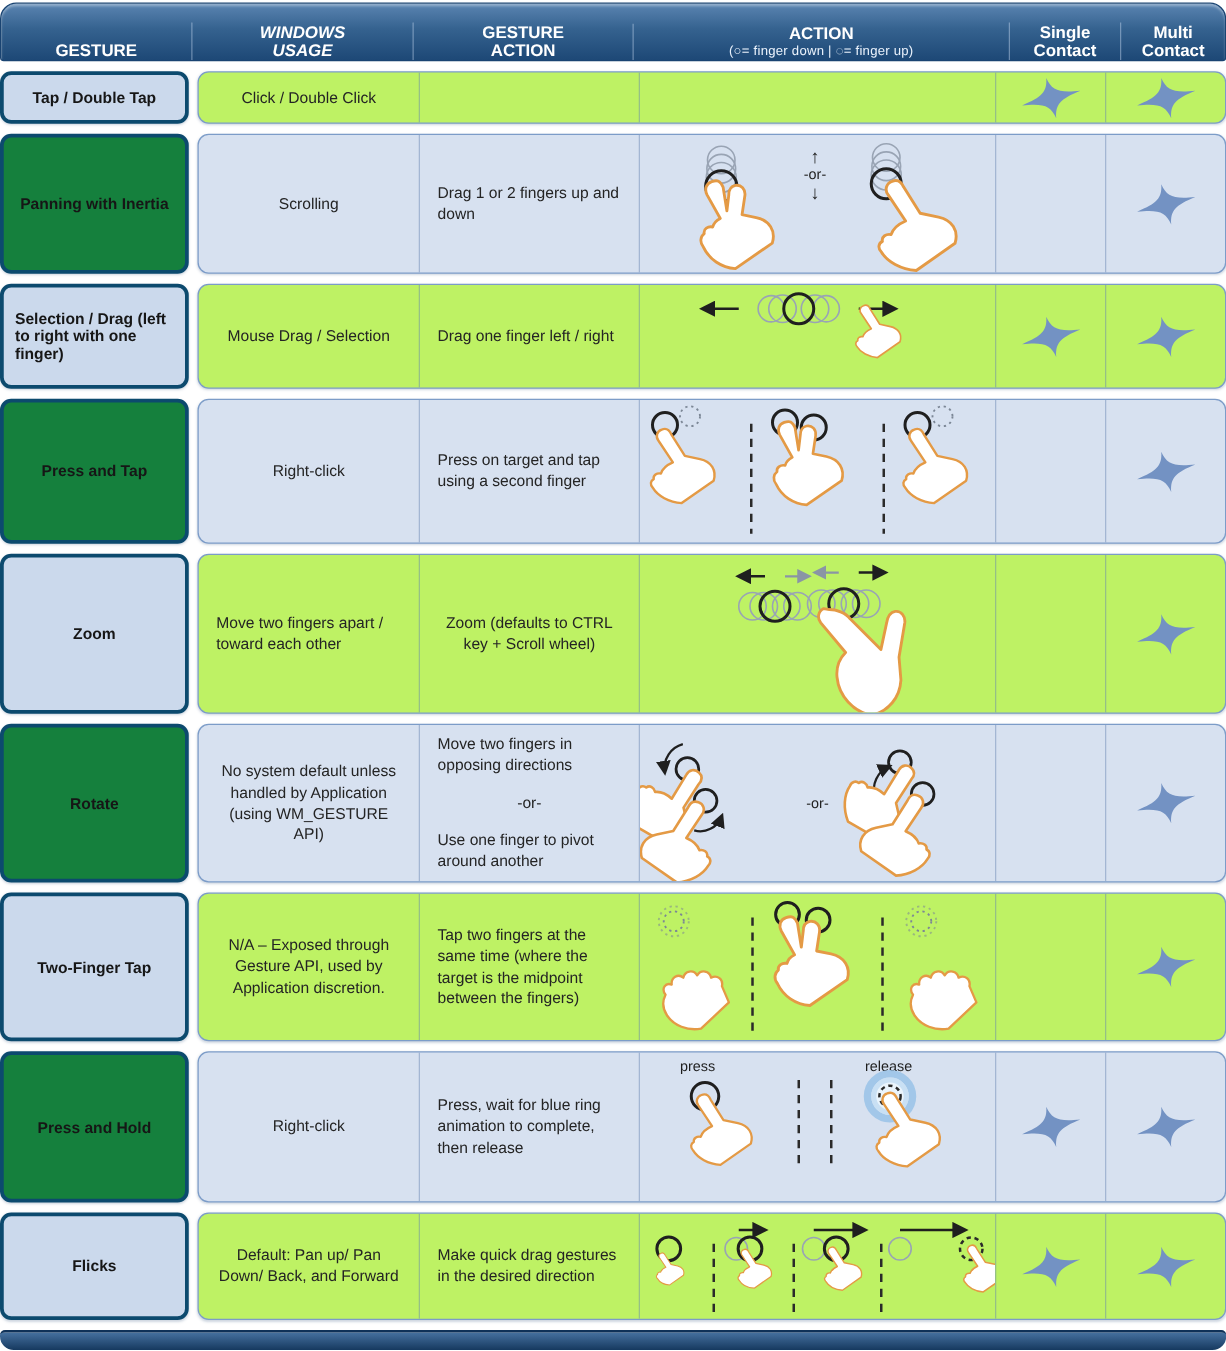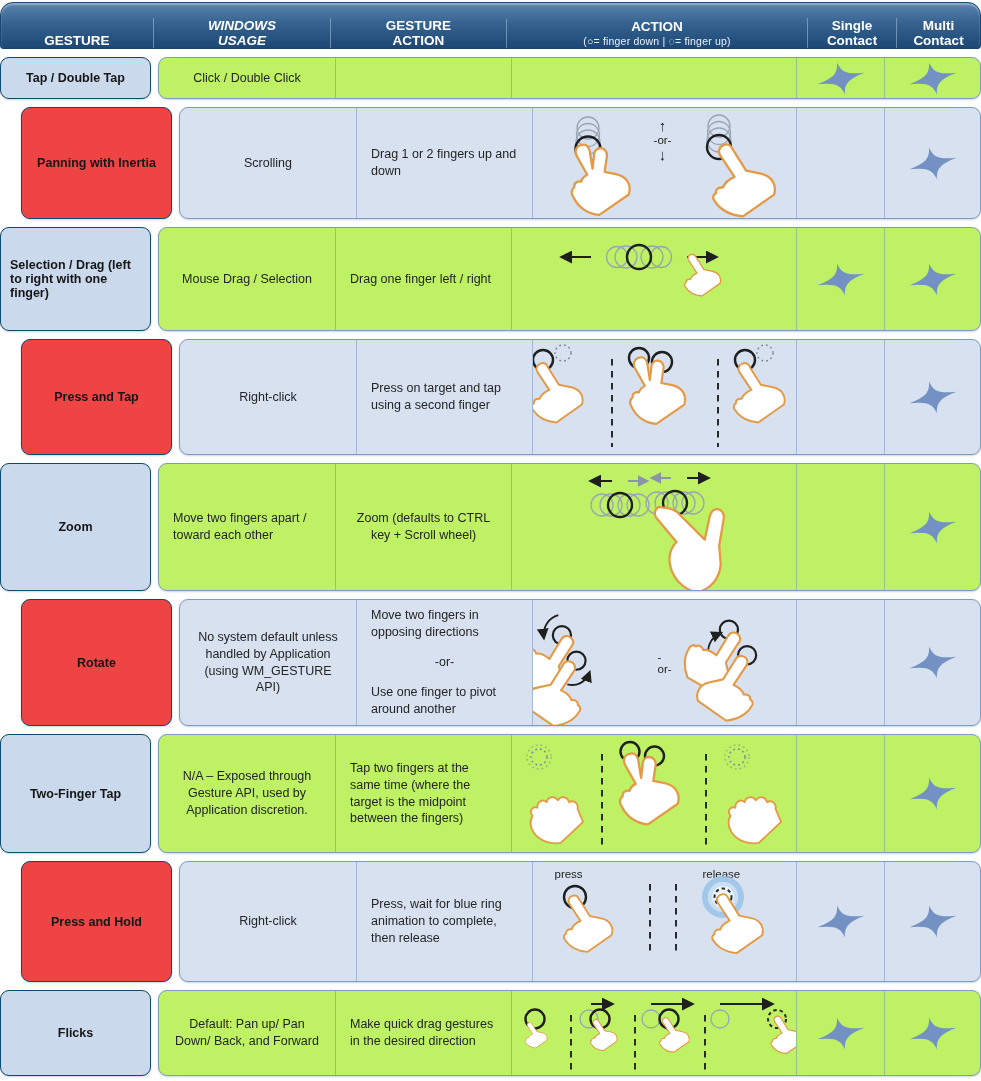--- a/index.html
+++ b/index.html
@@ -13,43 +13,43 @@
     box-shadow:inset 0 2px 2px rgba(255,255,255,.35);box-sizing:border-box;}
   .hcell{display:flex;flex-direction:column;align-items:center;justify-content:center;
     color:#fff;font-weight:bold;font-size:13.5px;line-height:1.12;text-align:center;
     white-space:pre-line;box-sizing:border-box;border-left:1px solid rgba(200,218,240,.45);}
   .hc1{width:152px;border-left:none;}
   .hc2{width:177px;font-style:italic;}.hc3{width:176px;}.hc4{flex:1;}.hc5{width:89px;}.hc6{width:84px;margin-top:34px;}
   .hlegend{font-size:10.5px;font-weight:normal;color:#EAF2FC;margin-top:2px;letter-spacing:.2px;white-space:nowrap;}
 
   
   .row{display:flex;margin-bottom:8px;}
-  .gcell{width:151px;min-width:151px;margin-right:7px;border:1px solid #0c4a6e;border-radius:9px;
+  .gcell{width:151px;min-width:151px;margin-right:7px;border:3px solid #0c4a6e;border-radius:9px;
     display:flex;align-items:center;justify-content:center;text-align:center;
     font-weight:bold;font-size:12.5px;color:#161616;padding:4px 9px;box-sizing:border-box;
     box-shadow:0 1px 2px rgba(60,90,130,.25);}
   .gcell.ga-left{justify-content:flex-start;text-align:left;}
   .rblock{flex:1;border:1px solid #7C9CC8;border-radius:9px;display:flex;box-sizing:border-box;
     box-shadow:0 1px 2px rgba(60,90,130,.25);overflow:hidden;}
   .rd .gcell{background:#CBD9EC;}
   .rd .rblock{background:#bef264;}
-  .rl .gcell{background:#ef4444;margin-left:21px;}
+  .rl .gcell{background:#15803d;}
   .rl .rblock{background:#D7E1F0;}
   .cell{display:flex;align-items:center;justify-content:center;box-sizing:border-box;
     border-left:1px solid rgba(100,130,175,.45);}
   .cell:first-child{border-left:none;}
   .c-usage{width:176px;min-width:176px;text-align:center;font-size:12.5px;color:#242424;padding:6px 16px;line-height:1.35;}
   .c-desc{width:176px;min-width:176px;justify-content:flex-start;text-align:left;font-size:12.5px;color:#242424;padding:6px 14px;line-height:1.35;}
   .c-desc.colmn{flex-direction:column;align-items:center;justify-content:center;}
   .c-desc .mt{margin-top:13px;}
   .c-fig{flex:1;position:relative;overflow:hidden;}
   .c-single{width:88px;min-width:88px;}
   .c-multi{width:96px;min-width:96px;}
 
-  .row-1{height:42px;}.row-2{height:112px;}.row-3{height:104px;}.row-4{height:116px;}
+  .row-1{height:42px;}.row-2{height:112px;}.row-3{height:84px;}.row-4{height:116px;}
   .row-5{height:128px;}.row-6{height:127px;}.row-7{height:119px;}.row-8{height:121px;}.row-9{height:86px;}
 
   
   .tfoot{height:16px;background:linear-gradient(180deg,#45709F 0%,#16395F 100%);
     border-radius:4px 4px 11px 11px;border-top:2px solid #0F3158;box-sizing:border-box;}
 
   
   svg.fig{display:block;overflow:visible;}
   .hand{fill:#FFFFFF;stroke:#E49A45;stroke-width:3;stroke-linejoin:round;stroke-linecap:round;}
   .ring{fill:none;stroke:#1f1f1f;stroke-width:2.4;}

